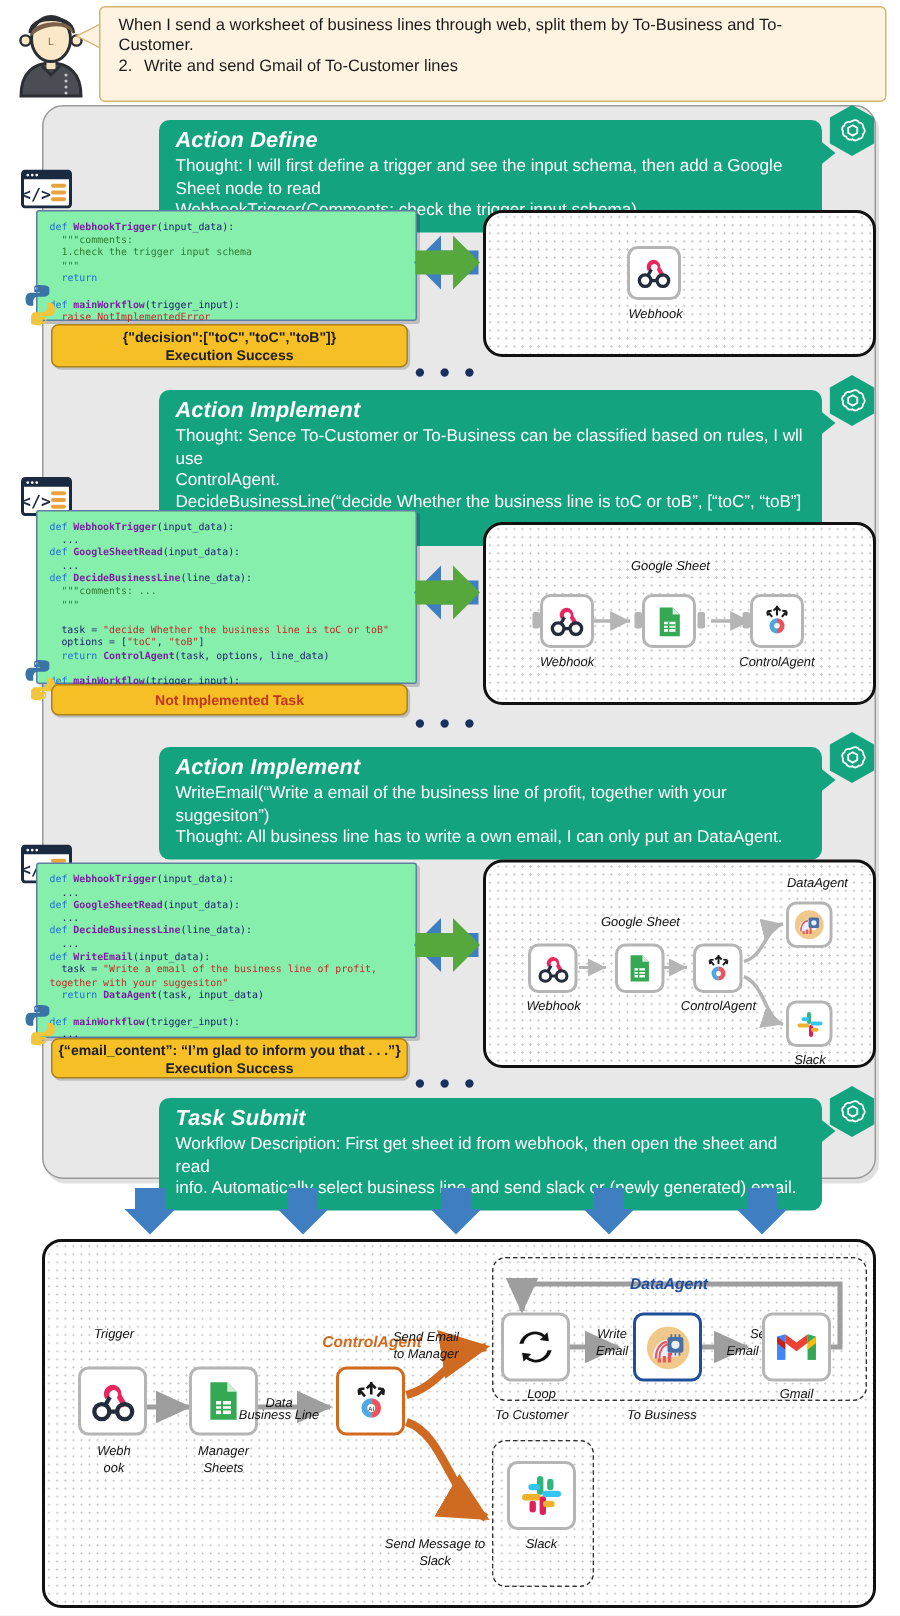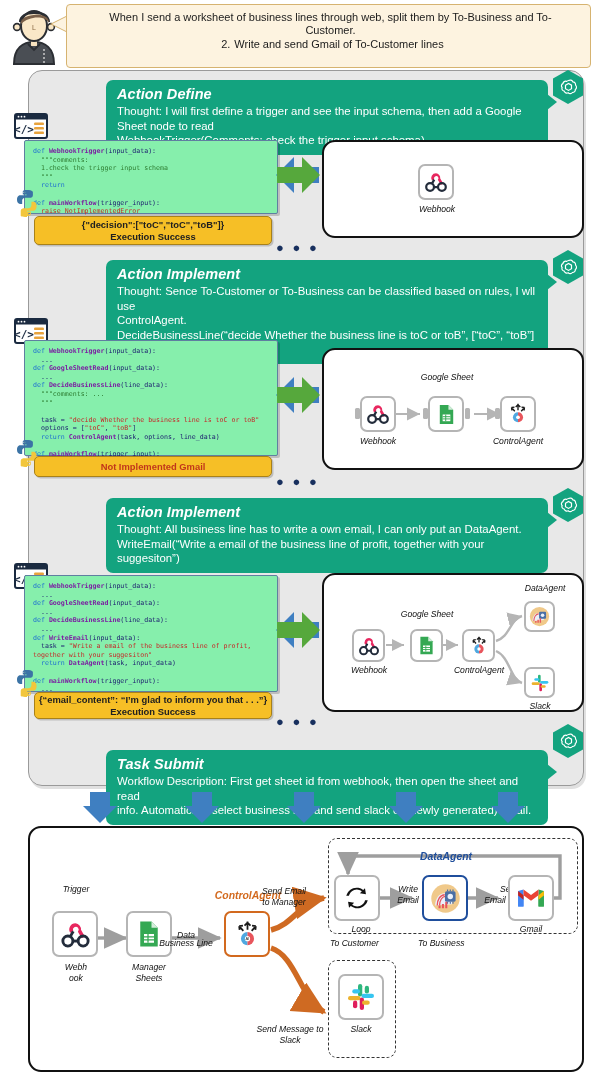--- a/index.html
+++ b/index.html
@@ -3,21 +3,21 @@
 <meta charset="utf-8">
 <style>
   html,body{margin:0;padding:0;background:#fff;}
   body{width:600px;height:1077px;position:relative;overflow:hidden;
        font-family:"Liberation Sans",sans-serif;color:#1a1a1a;}
   .abs{position:absolute;}
 
   
   #user-bubble{left:66px;top:4px;width:525px;height:64px;background:#fdf3e0;
       border:1.4px solid #d6b370;border-radius:4px;box-sizing:border-box;
-      padding:6px 8px 4px 12px;font-size:11px;line-height:13.4px;color:#1b1b1b;text-align:center;}
+      padding:6px 8px 4px 12px;font-size:11px;line-height:13.4px;color:#1b1b1b;}
   #user-bubble .ln{white-space:nowrap;}
   #user-bubble .num{display:inline-block;width:17px;}
   #bubble-tail{left:52px;top:16px;width:0;height:0;
       border-top:8px solid transparent;border-bottom:8px solid transparent;
       border-right:16px solid #fdf3e0;filter:drop-shadow(-1.2px 0 0 #d6b370);}
   #avatar{left:4px;top:4px;width:60px;height:62px;}
 
   
   #agent-panel{left:28px;top:70px;width:556px;height:716px;
       background:#e8e8e8;border:1.6px solid #9a9a9a;border-radius:14px;
@@ -229,21 +229,21 @@
   <div><span class="kw">def </span><span class="fn">mainWorkflow</span>(trigger_input):</div>
   <div>&nbsp;&nbsp;<span class="pl">...</span></div>
 </div>
 <div class="abs" style="left:12px;top:438px;">
   <svg viewBox="0 0 30 30" width="30" height="30">
     <path d="M14.5 2c-4 0-3.7 1.7-3.7 1.7v2.9h3.8v.6H8.6S5 6.8 5 11.5c0 4.6 3.2 4.4 3.2 4.4h2V13s-.1-3.2 3.1-3.2h4.6s3-.1 3-2.9V4.3S21.4 2 14.5 2zm-2.1 1.4a.9.9 0 11-.9.9c0-.5.4-.9.9-.9z" fill="#3b73a5"></path>
     <path d="M15.1 28c4 0 3.7-1.7 3.7-1.7v-2.9H15v-.6h6s3.6.1 3.6-4.6c0-4.6-3.2-4.4-3.2-4.4h-2V17s.1 3.2-3.1 3.2h-4.6s-3 .1-3 2.9v4.6s.5 1.3 6.4 1.3zm2.1-1.4a.9.9 0 11.9-.9c0 .5-.4.9-.9.9z" fill="#f2c63c"></path>
   </svg>
 </div>
 <div class="abs ybar" style="left:34px;top:456px;width:238px;height:21px;">
-  <div class="err">Not Implemented Gmail</div>
+  <div class="err">Not Implemented Task</div>
 </div>
 
 <div class="abs" style="left:258px;top:375px;">
   <svg viewBox="0 0 62 40" width="62" height="40">
     <path d="M36 2 L36 12 L61 12 L61 28 L36 28 L36 38 L18 20 Z" fill="#3f7fc1"></path>
     <path d="M26 2 L26 12 L1 12 L1 28 L26 28 L26 38 L44 20 Z" fill="#56a83c" transform="translate(18,0)"></path>
   </svg>
 </div>
 
 <div class="abs dgcard" style="left:322px;top:348px;width:262px;height:122px;">
@@ -298,22 +298,22 @@
 
 <div class="abs gpt" style="left:553px;top:488px;">
   <svg viewBox="0 0 24 24" width="19" height="19" fill="none" stroke="#fff" stroke-width="1.5">
     <path d="M12 3.2c2.1-1.3 4.6-.4 5.5 1.6 2.2.1 3.8 2.1 3.4 4.2 1.7 1.5 1.6 4.2-.3 5.5.3 2.2-1.5 4-3.7 3.8-1.2 1.8-3.8 2-5.2.4-2.1 1-4.5 0-5.2-2.1-2.2-.3-3.4-2.6-2.6-4.6C2.4 10.4 3 7.9 5 7.1c.2-2.2 2.5-3.6 4.5-2.8.7-.5 1.6-.9 2.5-1.1z"></path>
     <path d="M8.2 9.1l3.8-2.2 3.8 2.2v4.4L12 15.7l-3.8-2.2z"></path>
   </svg>
 </div>
 <div class="abs green" style="left:106px;top:498px;width:442px;">
   <div class="green-tail"></div>
   <div class="ttl">Action Implement</div>
+  <div class="bd">WriteEmail(“Write a email of the business line of profit, together with your suggesiton”)</div>
   <div class="bd">Thought: All business line has to write a own email, I can only put an DataAgent.</div>
-  <div class="bd">WriteEmail(“Write a email of the business line of profit, together with your suggesiton”)</div>
 </div>
 
 <div class="abs" style="left:14px;top:563px;">
   <svg viewBox="0 0 34 26" width="34" height="26">
     <rect x="1" y="1" width="32" height="24" rx="2" fill="#fff" stroke="#1a2a40" stroke-width="2"></rect>
     <rect x="1" y="1" width="32" height="5.5" fill="#1a2a40"></rect>
     <circle cx="4.5" cy="3.7" r="0.9" fill="#fff"></circle>
       <circle cx="7.5" cy="3.7" r="0.9" fill="#fff"></circle>
       <circle cx="10.5" cy="3.7" r="0.9" fill="#fff"></circle>
     <text x="10" y="20" font-size="11" font-weight="bold" fill="#1a2a40" text-anchor="middle" font-family="DejaVu Sans Mono, monospace">&lt;/&gt;</text>
@@ -426,21 +426,21 @@
 </div>
 
 <div class="abs dots" style="left:276px;top:714px;">● ● ●</div>
 
 <div class="abs gpt" style="left:553px;top:724px;">
   <svg viewBox="0 0 24 24" width="19" height="19" fill="none" stroke="#fff" stroke-width="1.5">
     <path d="M12 3.2c2.1-1.3 4.6-.4 5.5 1.6 2.2.1 3.8 2.1 3.4 4.2 1.7 1.5 1.6 4.2-.3 5.5.3 2.2-1.5 4-3.7 3.8-1.2 1.8-3.8 2-5.2.4-2.1 1-4.5 0-5.2-2.1-2.2-.3-3.4-2.6-2.6-4.6C2.4 10.4 3 7.9 5 7.1c.2-2.2 2.5-3.6 4.5-2.8.7-.5 1.6-.9 2.5-1.1z"></path>
     <path d="M8.2 9.1l3.8-2.2 3.8 2.2v4.4L12 15.7l-3.8-2.2z"></path>
   </svg>
 </div>
-<div class="abs green" style="left:106px;top:732px;width:442px;margin-top:18px;">
+<div class="abs green" style="left:106px;top:732px;width:442px;">
   <div class="green-tail"></div>
   <div class="ttl">Task Submit</div>
   <div class="bd">Workflow Description: First get sheet id from webhook, then open the sheet and read</div>
   <div class="bd">info. Automatically select business line and send slack or (newly generated) email.</div>
 </div>
 
 <svg class="abs" style="left:28px;top:792px;" width="556" height="32">
   <g fill="#3f7fc1">
     <path d="M62 0 h20 v14 h7 l-17 17 l-17 -17 h7 z"></path>
     <path d="M164 0 h20 v14 h7 l-17 17 l-17 -17 h7 z"></path>

